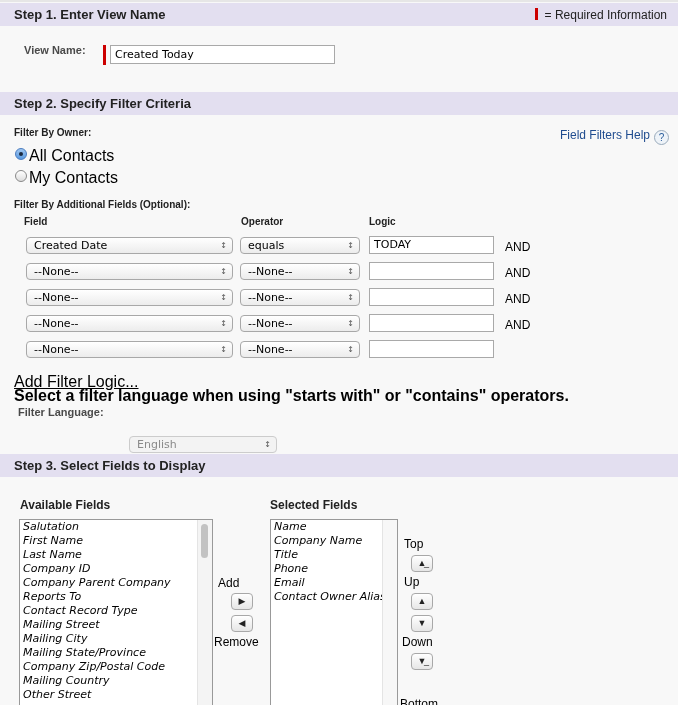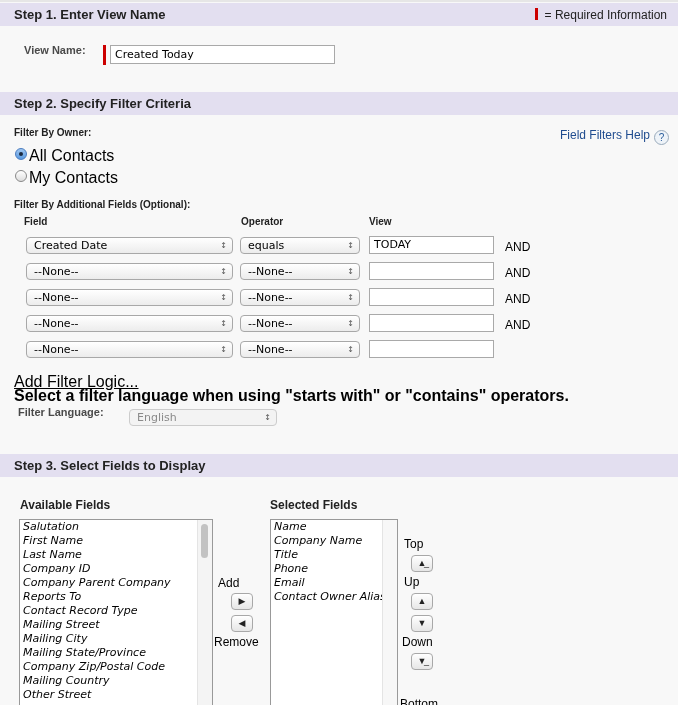--- a/index.html
+++ b/index.html
@@ -14,21 +14,21 @@
   .textbox { position:absolute; background:#fff; border:1px solid #a9a9a9; box-sizing:border-box; font-size:11px; padding:2px 4px; font-family:"DejaVu Sans", sans-serif; line-height:14px; color:#000; }
   .bold { position:absolute; font-weight:bold; font-size:10px; color:#222; }
   .plain { position:absolute; font-size:16px; color:#000; }
   .link { position:absolute; font-size:12px; color:#1f4c8f; }
   .help-icon { display:inline-block; width:13px; height:13px; border-radius:50%; border:1px solid #9ab; background:#eef3f8; font-size:10px; line-height:13px; text-align:center; color:#2a5c9a; margin-left:4px; vertical-align:-2px; }
   .radio { position:absolute; width:12px; height:12px; border-radius:50%; border:1px solid #888; background:linear-gradient(#fff,#ddd); box-sizing:border-box; }
   .radio.checked { background:linear-gradient(#9fc6f0,#5a9ae0); border-color:#4a7cc0; }
   .radio.checked::after { content:""; position:absolute; left:3px; top:3px; width:4px; height:4px; border-radius:50%; background:#1a2a40; }
   .select { position:absolute; height:17px; border:1px solid #a8a8a8; border-radius:4px; background:linear-gradient(#fff,#ececec); box-sizing:border-box; font-size:11px; font-family:"DejaVu Sans", sans-serif; line-height:15px; padding-left:7px; color:#000; }
   .select .arrow { position:absolute; right:5px; top:0; font-size:8px; color:#555; line-height:15px; }
-  .select.disabled { color:#8a8a8a; border-color:#ccc; background:#f3f3f3; }
+  .select.disabled { color:#8a8a8a; border-color:#ccc; background:#f3f3f3;margin-top:27px; }
   .and { position:absolute; font-size:12px; color:#000; }
   .listbox { position:absolute; background:#fff; border:1px solid #999; box-sizing:border-box; font-family:"DejaVu Sans", sans-serif; font-size:11px; line-height:14px; overflow:hidden; }
   .listbox .opt { padding-left:3px; white-space:nowrap;font-style:italic; }
   .scrolltrack { position:absolute; right:0; top:0; width:15px; height:100%; background:#f4f4f4; border-left:1px solid #e4e4e4; box-sizing:border-box; }
   .scrollthumb { position:absolute; left:3px; top:4px; width:7px; height:34px; border-radius:4px; background:#c2c2c2; }
   .sbtn { position:absolute; width:22px; height:17px; border:1px solid #a8a8a8; border-radius:4px; background:linear-gradient(#fff,#e6e6e6); box-sizing:border-box; font-size:9px; line-height:15px; text-align:center; color:#222; }
   .center { position:absolute; text-align:left; font-size:12px; }
 </style>
 </head>
 <body>
@@ -50,21 +50,21 @@
 <span class="link" style="left:560px; top:128px;"><span>Field Filters Help</span><span class="help-icon">?</span></span>
 
 <div class="radio checked" style="left:15px; top:148px;"></div>
 <span class="plain" style="left:29px; top:147px;">All Contacts</span>
 <div class="radio" style="left:15px; top:170px;"></div>
 <span class="plain" style="left:29px; top:169px;">My Contacts</span>
 
 <span class="bold" style="left:14px; top:199px;">Filter By Additional Fields (Optional):</span>
 <span class="bold" style="left:24px; top:216px;">Field</span>
 <span class="bold" style="left:241px; top:216px;">Operator</span>
-<span class="bold" style="left:369px; top:216px;">View</span>
+<span class="bold" style="left:369px; top:216px;">Logic</span>
 
 <div>
   <div class="select" style="left:26px; top:237px; width:207px;"><span>Created Date</span><span class="arrow">↕</span></div>
   <div class="select" style="left:240px; top:237px; width:120px;"><span>equals</span><span class="arrow">↕</span></div>
   <div class="textbox" style="left:369px; top:236px; width:125px; height:18px; padding-top:1px;">TODAY</div>
   <span class="and" style="left:505px; top:240px;">AND</span>
 </div>
 <div>
   <div class="select" style="left:26px; top:263px; width:207px;"><span>--None--</span><span class="arrow">↕</span></div>
   <div class="select" style="left:240px; top:263px; width:120px;"><span>--None--</span><span class="arrow">↕</span></div>

